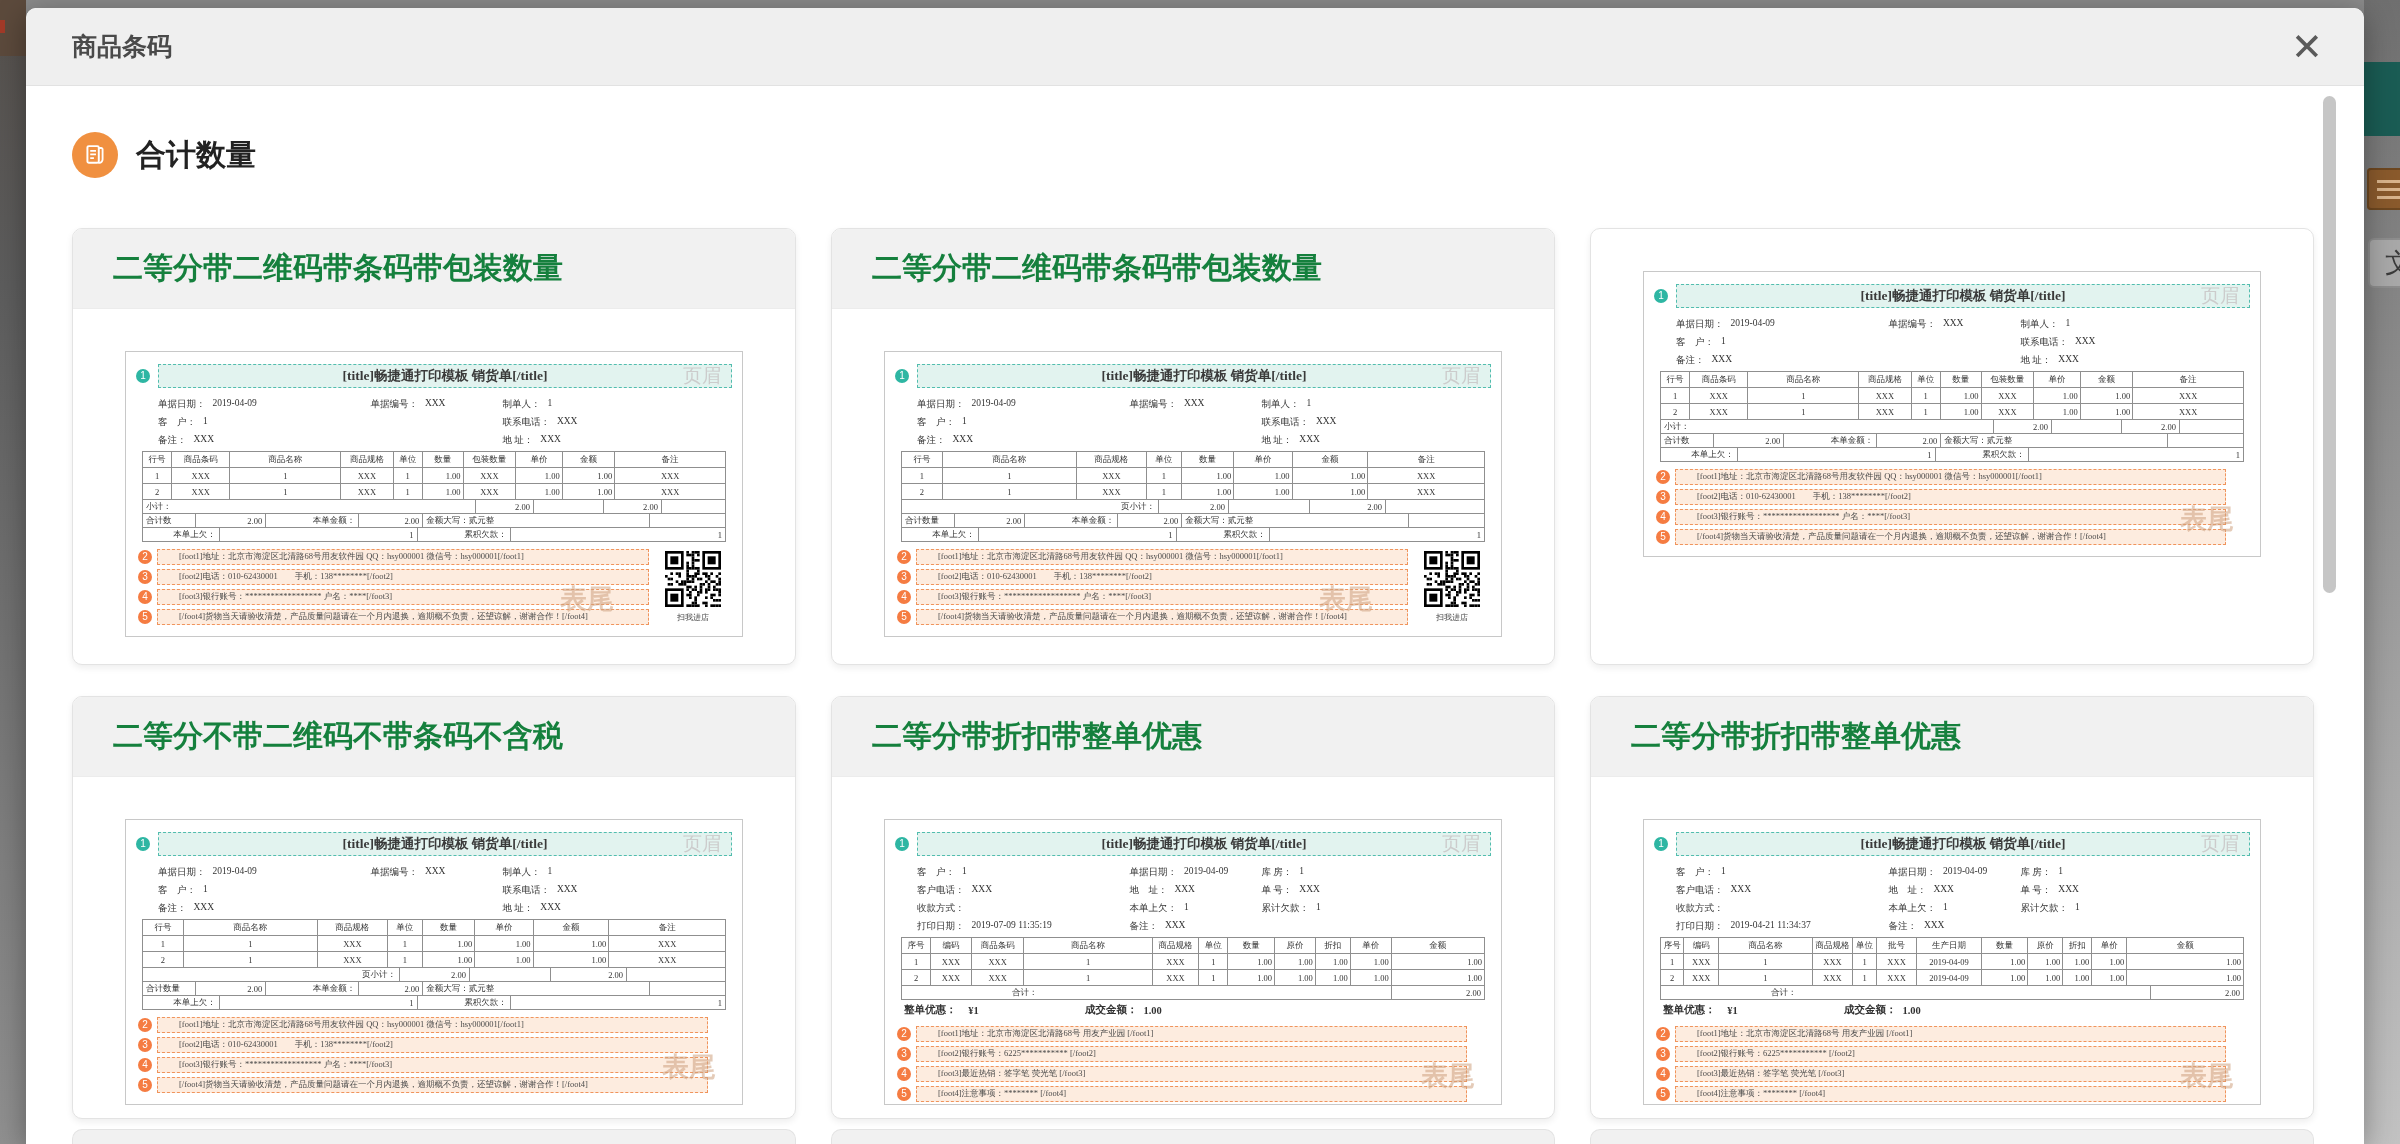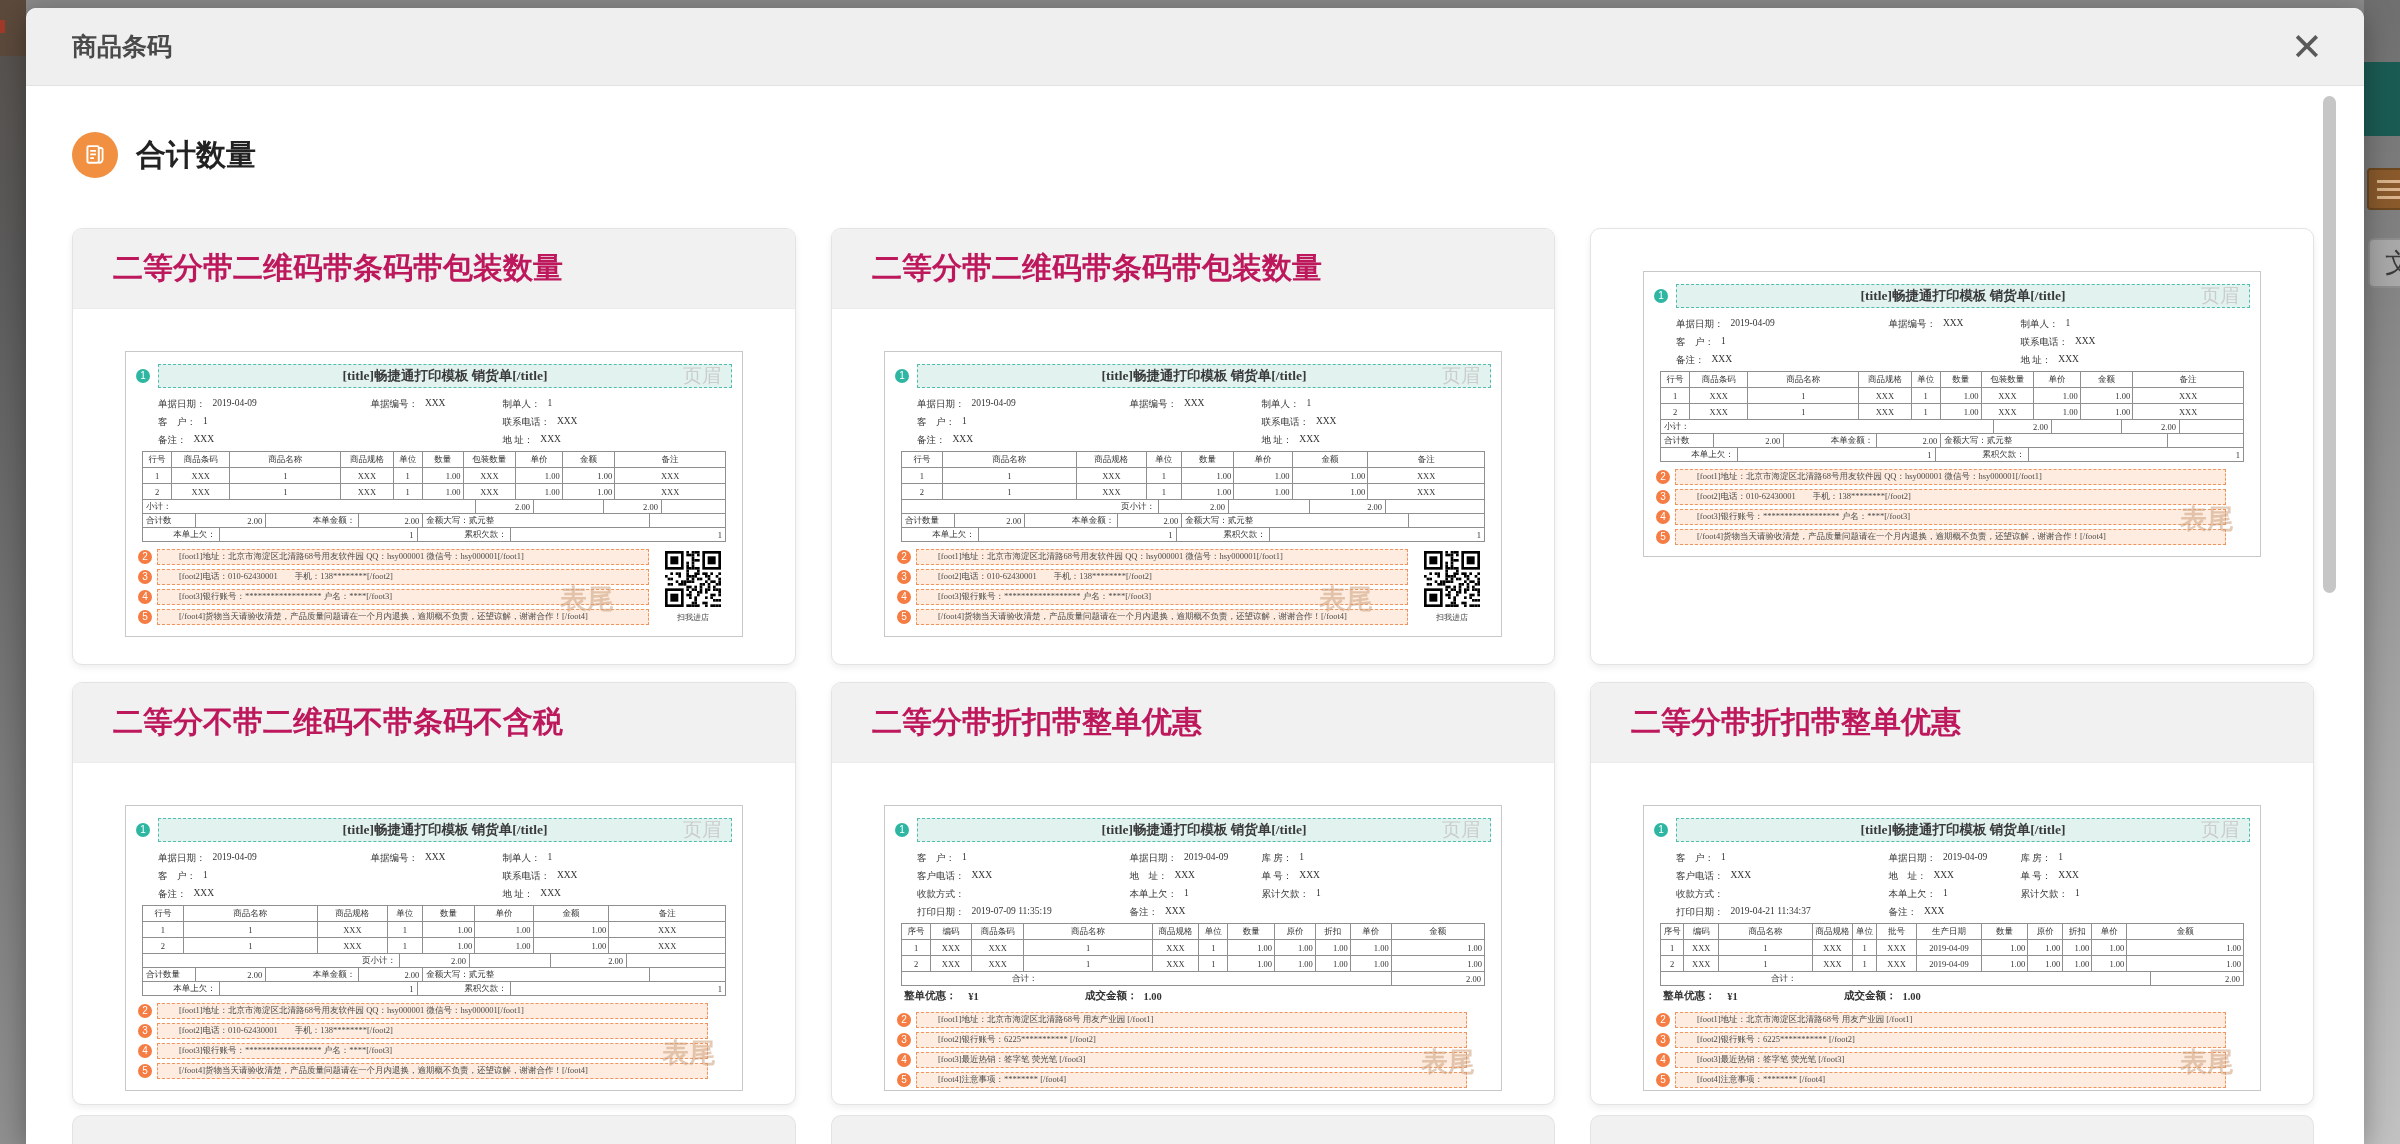--- a/index.html
+++ b/index.html
@@ -31,28 +31,28 @@
   .close-btn{position:absolute;right:34px;top:16px;width:46px;height:46px;cursor:pointer;
     display:flex;align-items:center;justify-content:center;font-size:38px;color:#5a5a5a;font-weight:200;line-height:1}
   .modal-body{position:relative;height:1058px;padding:0 46px;box-sizing:border-box}
 
   .section-header{display:flex;align-items:center;gap:18px;padding-top:46px}
   .section-icon{width:46px;height:46px;border-radius:50%;background:#f09040;flex:none;
     display:flex;align-items:center;justify-content:center}
   .section-title{font-size:30px;font-weight:bold;color:#222}
 
   .cards-row{display:flex;gap:35px;margin-top:50px}
-  .cards-row.r2{margin-top:17px}
+  .cards-row.r2{margin-top:31px}
   .card{width:724px;border:1px solid #e3e3e3;border-radius:10px;background:#fff;
     box-shadow:0 3px 7px rgba(0,0,0,.07);overflow:hidden;box-sizing:border-box;flex:none}
   .r1 .card{height:437px}
   .r2 .card{height:423px}
   .card-head{height:80px;background:#f1f1f1;display:flex;align-items:center;padding:0 40px;
     border-bottom:1px solid #ececec;box-sizing:border-box}
-  .card-title{font-size:30px;font-weight:bold;color:#be185d;white-space:nowrap}
+  .card-title{font-size:30px;font-weight:bold;color:#15803d;white-space:nowrap}
   .card-body{display:flex;justify-content:center;padding-top:42px}
 
   
   .preview{position:relative;width:618px;height:286px;border:1px solid #c8c8c8;background:#fff;
     box-sizing:border-box;padding:12px 10px 0 10px;font-family:"Liberation Serif",serif;color:#333}
   .badge{width:14px;height:14px;border-radius:50%;color:#fff;font-size:10px;line-height:14px;
     text-align:center;font-family:"Liberation Sans",sans-serif;flex:none}
   .badge-teal{background:#2eb6a3}
   .badge-orange{background:#f57c42}
   .band-row{display:flex;align-items:center;gap:8px}

